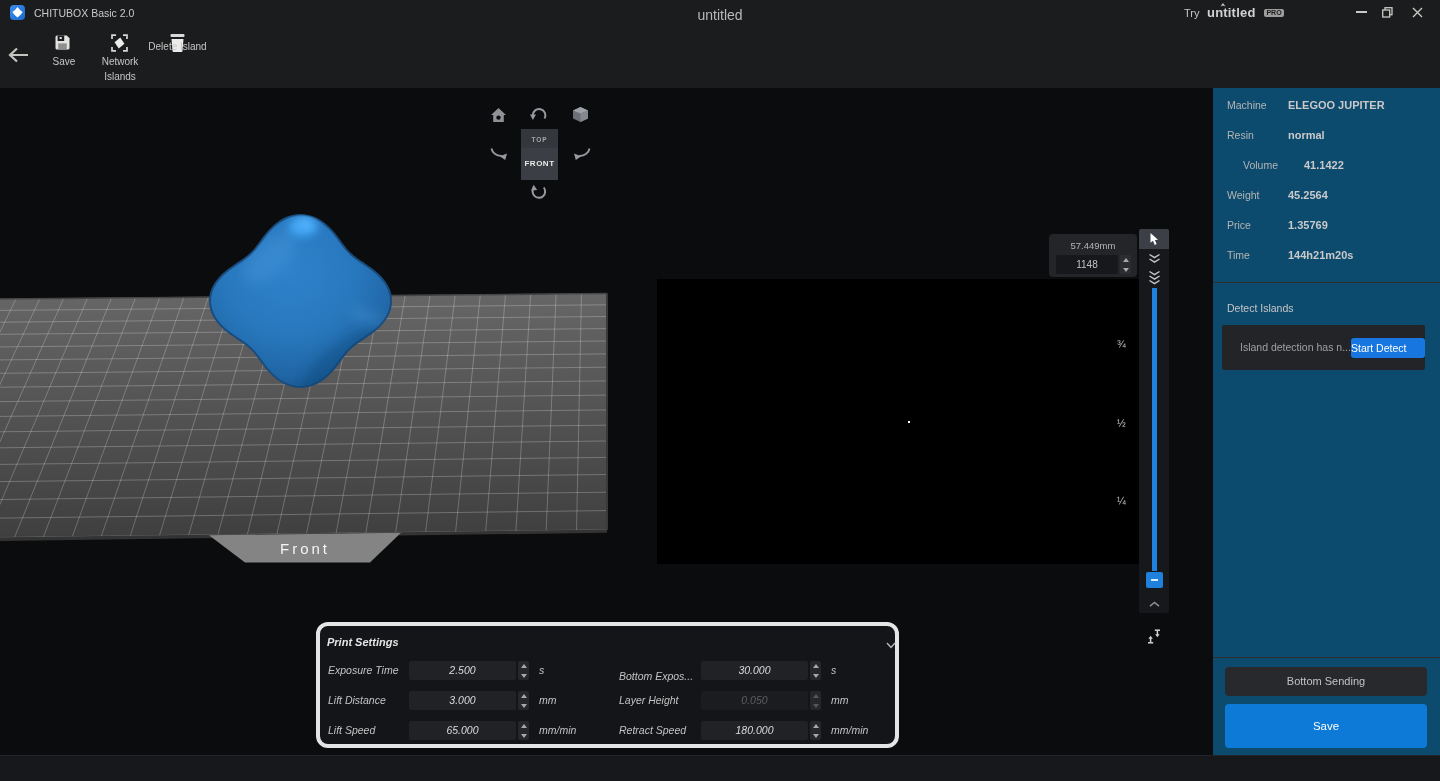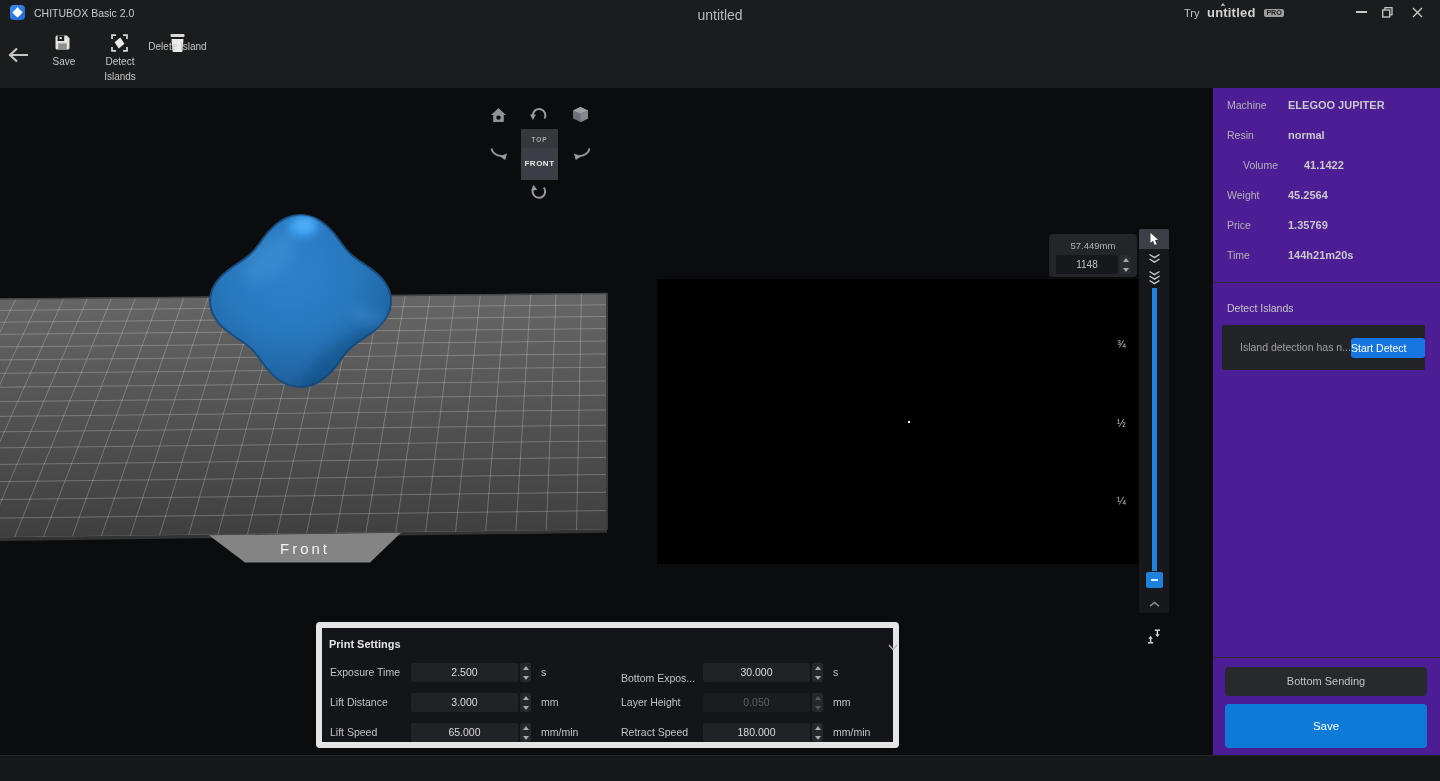--- a/index.html
+++ b/index.html
@@ -19,39 +19,39 @@
 #ctblogo { position:absolute; left:1207px; top:5px; font-size:13px; font-weight:bold; color:#d2d2d2; letter-spacing:0.2px; }
 
 
 #toolbar { position:absolute; left:0; top:26px; width:1440px; height:62px; background:#1b1c1e; }
 .toollabel { position:absolute; font-size:10px; color:#c6c6c6; text-align:center; }
 
 
 #viewport { position:absolute; left:0; top:88px; width:1213px; height:667px; background:#0b0c0d; overflow:hidden; }
 
 
-#sidebar { position:absolute; left:1213px; top:88px; width:227px; height:667px; background:#4c1d95; }
+#sidebar { position:absolute; left:1213px; top:88px; width:227px; height:667px; background:#0c4a6e; }
 .srow { position:absolute; left:14px; width:200px; font-size:10.5px; color:#b5b5b5; }
 .srow b { position:absolute; left:61px; color:#c9c9c9; font-weight:bold; font-size:11px; }
 #sep1 { position:absolute; left:0px; top:194px; width:227px; height:1px; background:#2d2e31; }
 #sep2 { position:absolute; left:0px; top:569px; width:227px; height:1px; background:#2d2e31; }
 #detectpanel { position:absolute; left:9px; top:237px; width:203px; height:45px; background:#232428; border-radius:2px; }
 #startdetect { position:absolute; right:0px; top:13px; width:74px; height:20px; background:#1776e0;
   border-radius:3px; color:#fff; font-size:10.5px; line-height:20px; }
 #netbtn { position:absolute; left:12px; top:579px; width:202px; height:29px; background:#28292c;
   border-radius:4px; color:#c3c3c3; font-size:11px; text-align:center; line-height:29px; }
 #savebtn { position:absolute; left:12px; top:616px; width:202px; height:44px; background:#0e7ad8;
   border-radius:4px; color:#fff; font-size:11.5px; text-align:center; line-height:44px; }
 
 
 #bottomstrip { position:absolute; left:0; top:755px; width:1440px; height:26px; background:#17181b; border-top:1px solid #232427; }
 
 
 #printpanel { position:absolute; left:316px; top:622px; width:583px; height:126px;
-  background:#141519; border:6px solid #e5e5e5; border-radius:4px; }
+  background:#141519; border:4px solid #e5e5e5; border-radius:12px;font-style:italic; }
 #printpanel h3 { position:absolute; left:7px; top:10px; font-size:11px; color:#e6e6e6; font-weight:bold; }
 .plabel { position:absolute; font-size:10.5px; color:#c3c3c3; }
 .pinput { position:absolute; width:107px; height:19px; background:#212226; border-radius:2px;
   font-size:10.5px; color:#dcdcdc; text-align:center; line-height:19px; }
 .pspin { position:absolute; width:11px; height:19px; background:#26272b; border-radius:2px; }
 .punit { position:absolute; font-size:10.5px; color:#c3c3c3; }
 .spinup, .spindn { position:absolute; left:0; width:11px; height:9px; }
 .spinup:after { content:""; position:absolute; left:2.5px; top:2.5px; border-left:3px solid transparent;
   border-right:3px solid transparent; border-bottom:4px solid #a9a9a9; }
 .spindn:after { content:""; position:absolute; left:2.5px; top:3px; border-left:3px solid transparent;
@@ -301,21 +301,21 @@
     <div class="toollabel" style="left:40px; top:30px; width:48px;">Save</div>
     <svg style="position:absolute;left:111px;top:8px;" width="17" height="18" viewBox="0 0 17 18">
       <g stroke="#d6d6d4" stroke-width="1.7" fill="none">
         <path d="M1 5 L1 1.2 L5 1.2"></path>
         <path d="M12 1.2 L16 1.2 L16 5"></path>
         <path d="M16 13 L16 16.8 L12 16.8"></path>
         <path d="M5 16.8 L1 16.8 L1 13"></path>
       </g>
       <path d="M8.5 3.5 L13.5 9 L8.5 14.5 L3.5 9 Z" fill="#ececea" transform="rotate(8 8.5 9)"></path>
     </svg>
-    <div class="toollabel" style="left:96px; top:30px; width:48px;">Detect</div>
+    <div class="toollabel" style="left:96px; top:30px; width:48px;">Network</div>
     <div class="toollabel" style="left:96px; top:45px; width:48px;">Islands</div>
     <svg style="position:absolute;left:169px;top:7px;" width="17" height="19" viewBox="0 0 17 19">
       <rect x="1.5" y="1" width="14" height="3" rx="1" fill="#d9d9d7"></rect>
       <path d="M2.5 6 L14.5 6 L13.5 18 Q13.4 19 12.3 19 L4.7 19 Q3.6 19 3.5 18 Z" fill="#ececea"></path>
     </svg>
     <div class="toollabel" style="left:140px; top:15px; width:75px;">Delete Island</div>
   </div>
 
   <div id="gizmo">
     <svg style="position:absolute;left:40px;top:17px;" width="17" height="16" viewBox="0 0 17 16">

